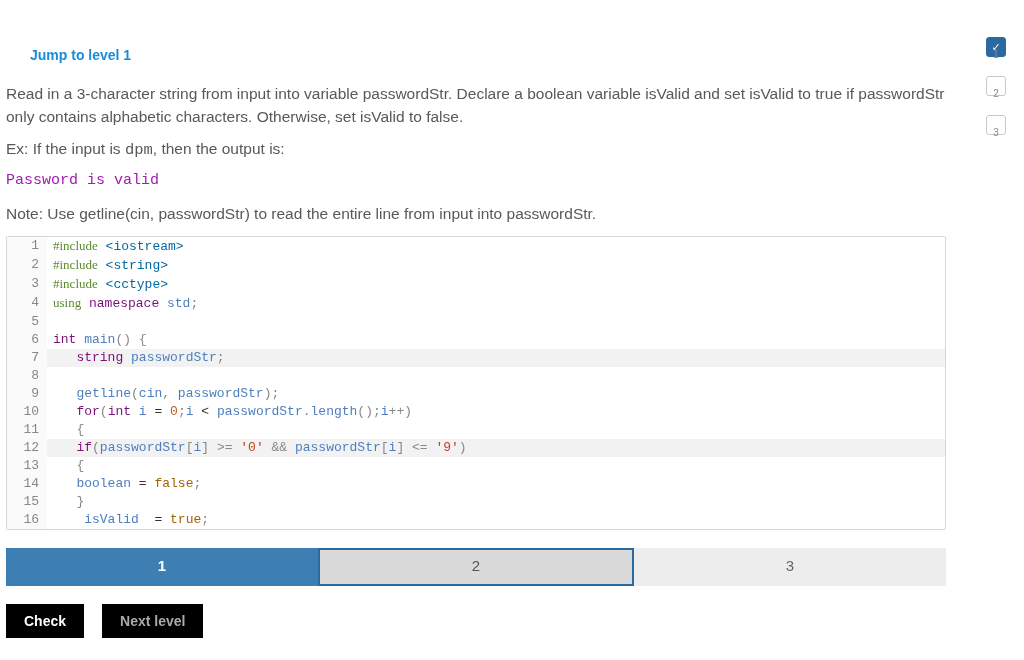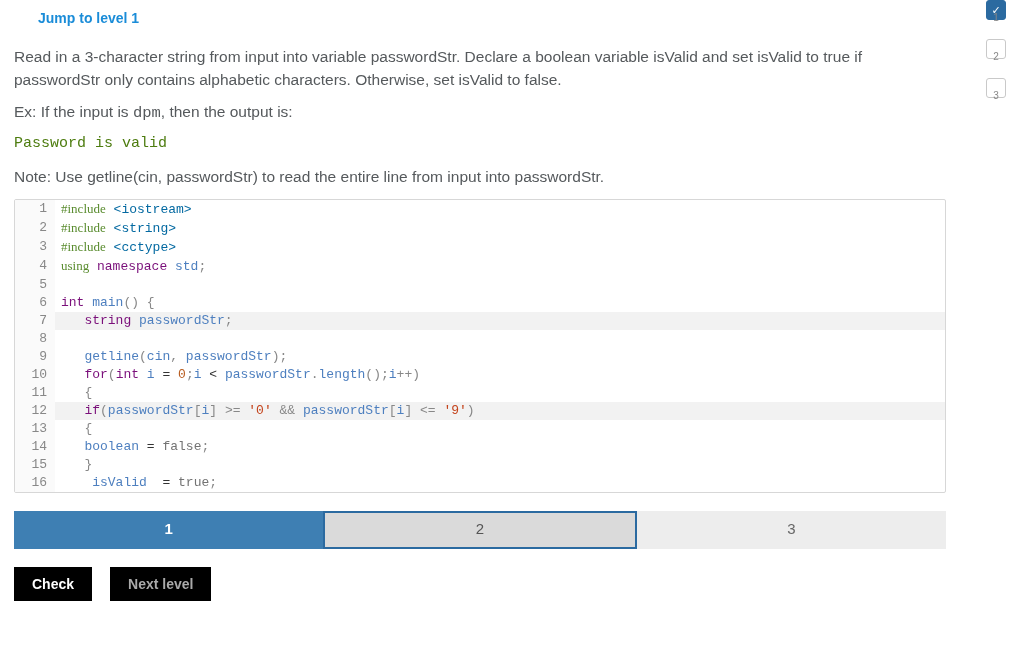--- a/index.html
+++ b/index.html
@@ -3,38 +3,38 @@
 <meta charset="utf-8">
 <style>
   * { box-sizing: border-box; margin: 0; padding: 0; }
   body {
     font-family: -apple-system, BlinkMacSystemFont, "Segoe UI", Helvetica, Arial, sans-serif;
     font-size: 15px;
     color: #4e4e4e;
     background: #fff;
     line-height: 1.5;
   }
-  .page { padding: 0 14px 20px 14px; width: 960px; position: relative; }
+  .page { padding: 0 14px 20px 6px; width: 960px; position: relative; margin-top: 37px; }
 
   .jump-link {
     color: #1a8cd8;
     font-weight: 600;
     font-size: 14px;
     text-decoration: none;
     display: inline-block;
     margin: 8px 0 16px 24px;
   }
 
   .instr { color: #55595c; font-size: 15.5px; margin-bottom: 8px; }
   .instr .mono { font-family: "Courier New", monospace; }
 
   .example-out {
     font-family: "Courier New", monospace;
     font-size: 15px;
-    color: #4d7c0f;
+    color: #a21caf;
     margin: 8px 0 10px 0;
   }
 
   
   .editor {
     border: 1px solid #d7d7d7;
     border-radius: 2px;
     background: #fff;
     font-family: Menlo, Consolas, "Courier New", monospace;
     font-size: 13px;
@@ -55,21 +55,21 @@
   }
   .code { padding-left: 6px; white-space: pre; color: #333; }
   .code .kw   { color: #7a0f7a; }   
   .code .inc  { color: #5a8c2f; font-family: Liberation Serif, serif; }   
   .code .hdr  { color: #0369a1; }   
   .code .fn   { color: #4d7fbf; }   
   .code .id   { color: #4d7fbf; text-align: center; }   
   .code .typ  { color: #333; }
   .code .num  { color: #b85c1f; }   
   .code .ch   { color: #c4431b; }   
-  .code .bool { color: #737373; }   
+  .code .bool { color: #a16207; }   
   .code .pun  { color: #888; }
 
   
   .steptabs {
     display: flex;
     width: 100%;
     margin-top: 18px;
     height: 38px;
   }
   .steptab {

